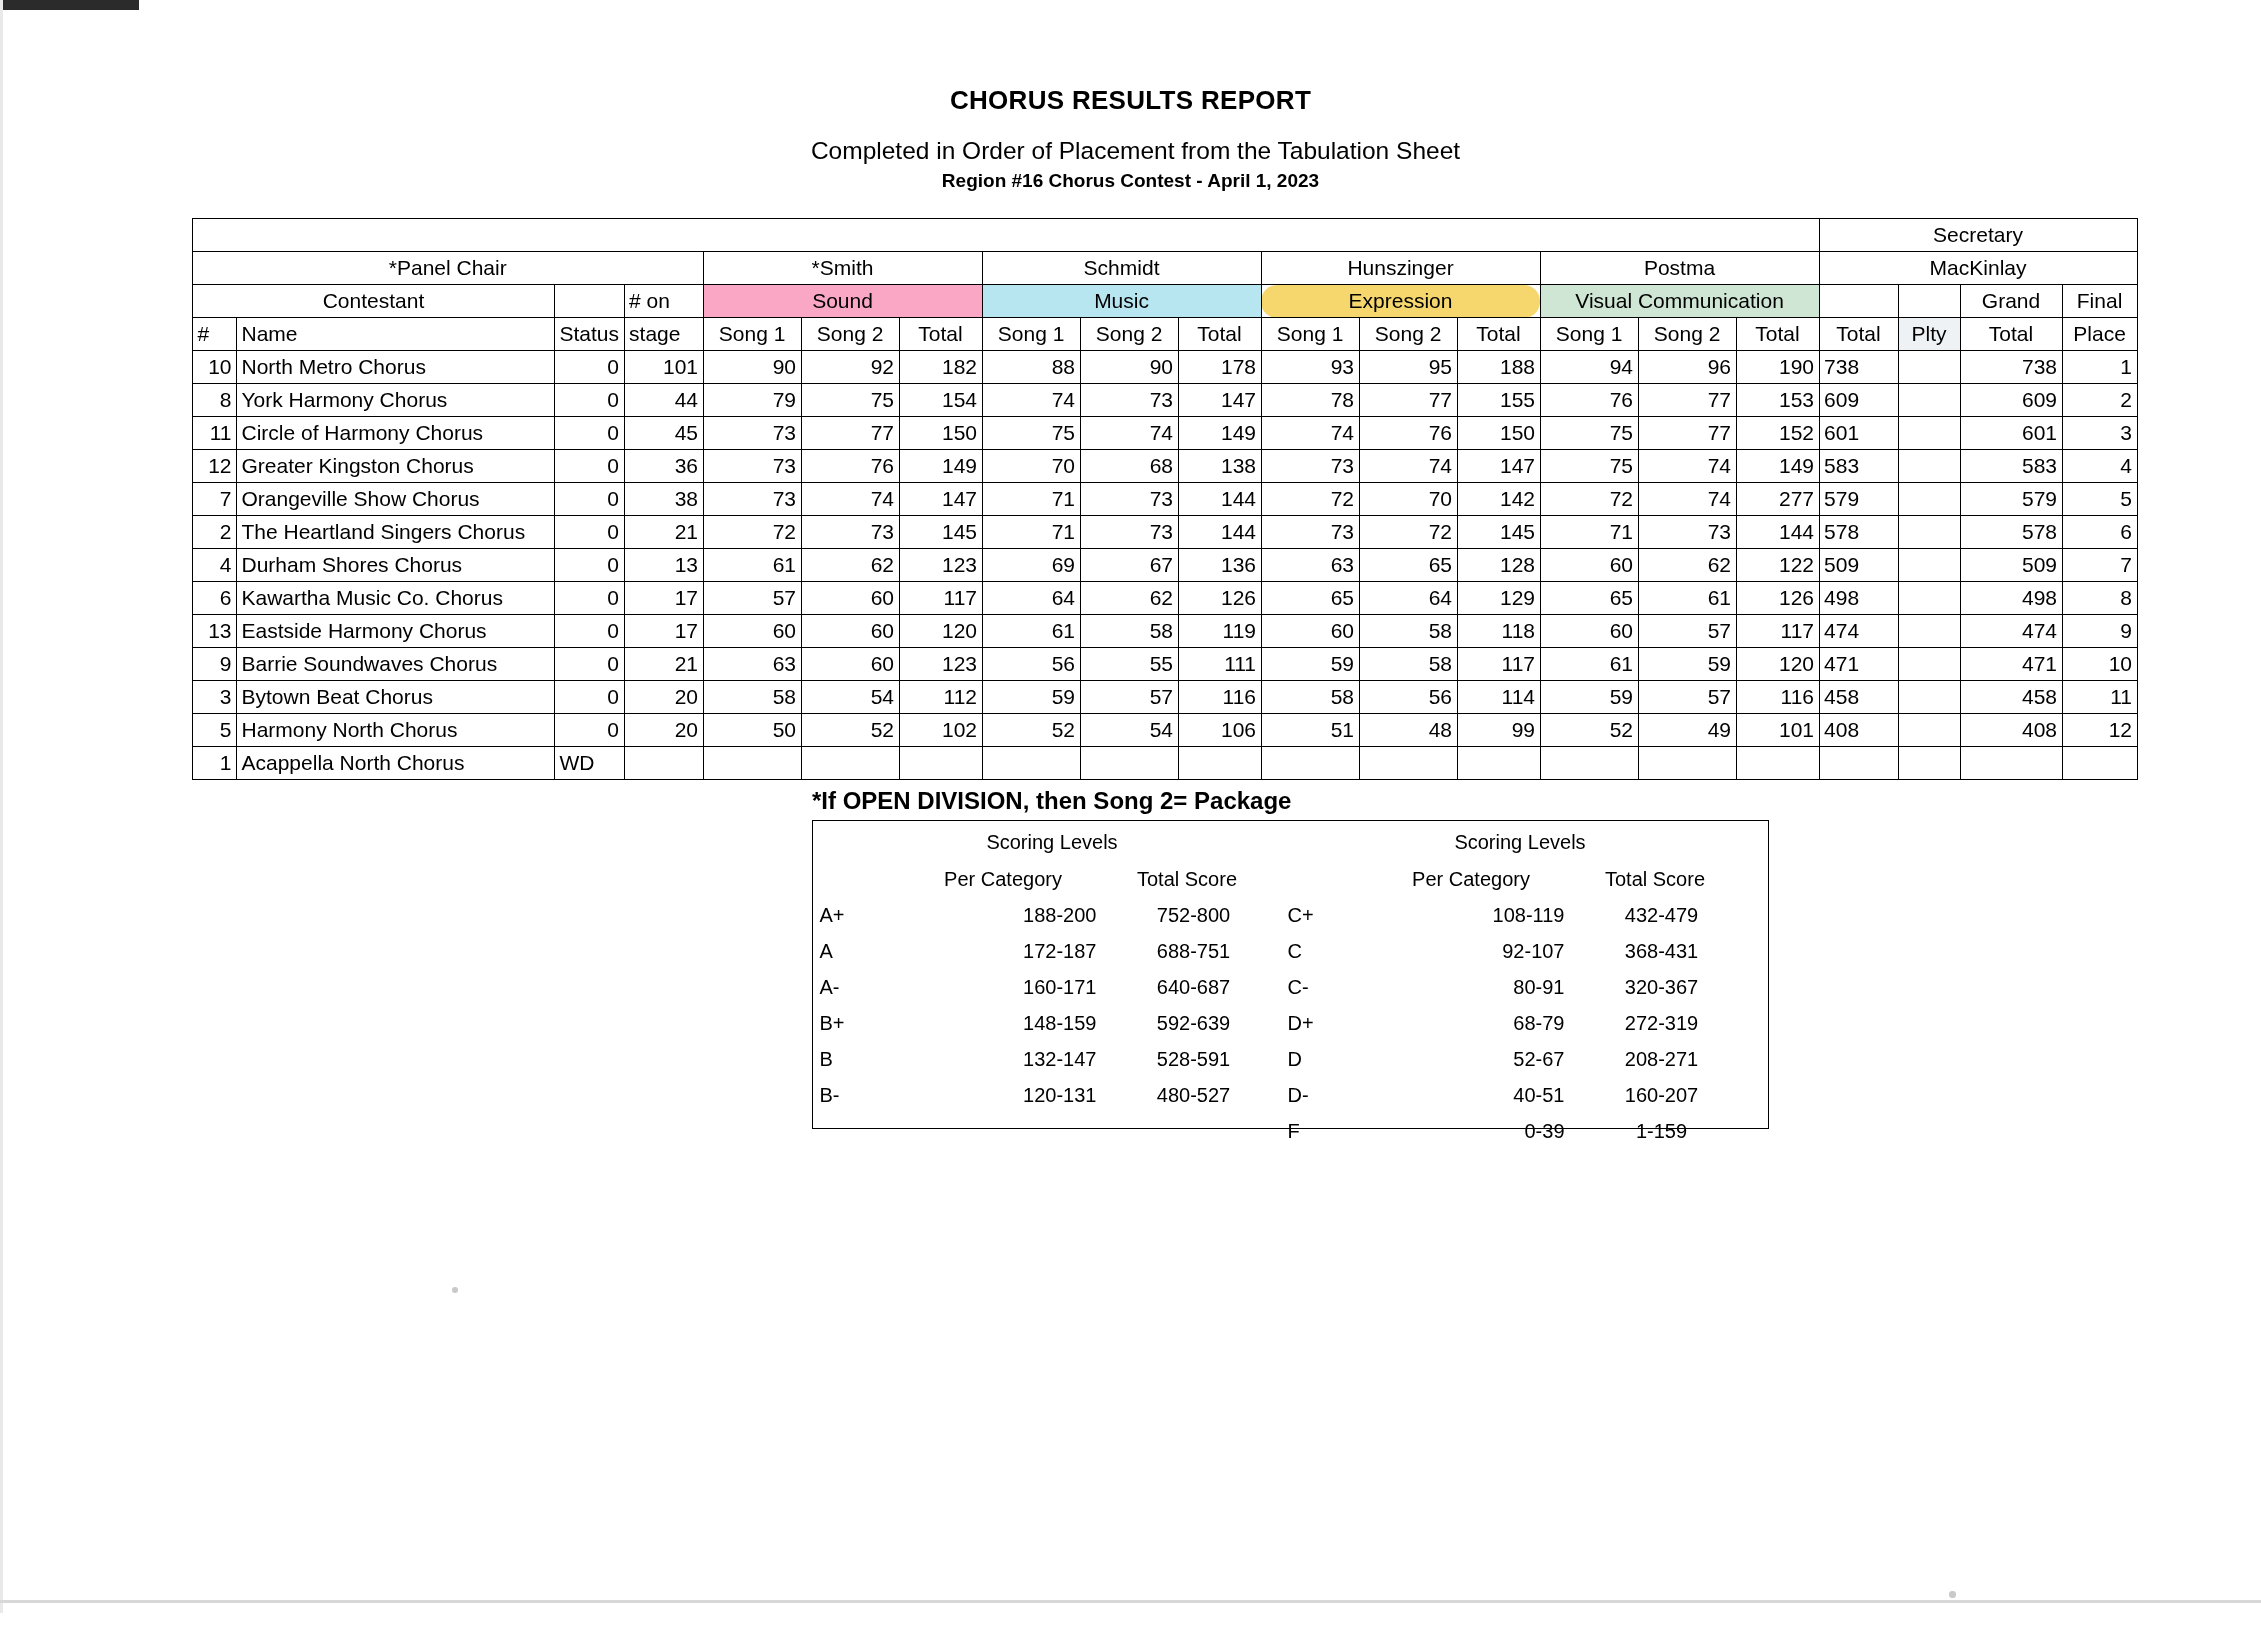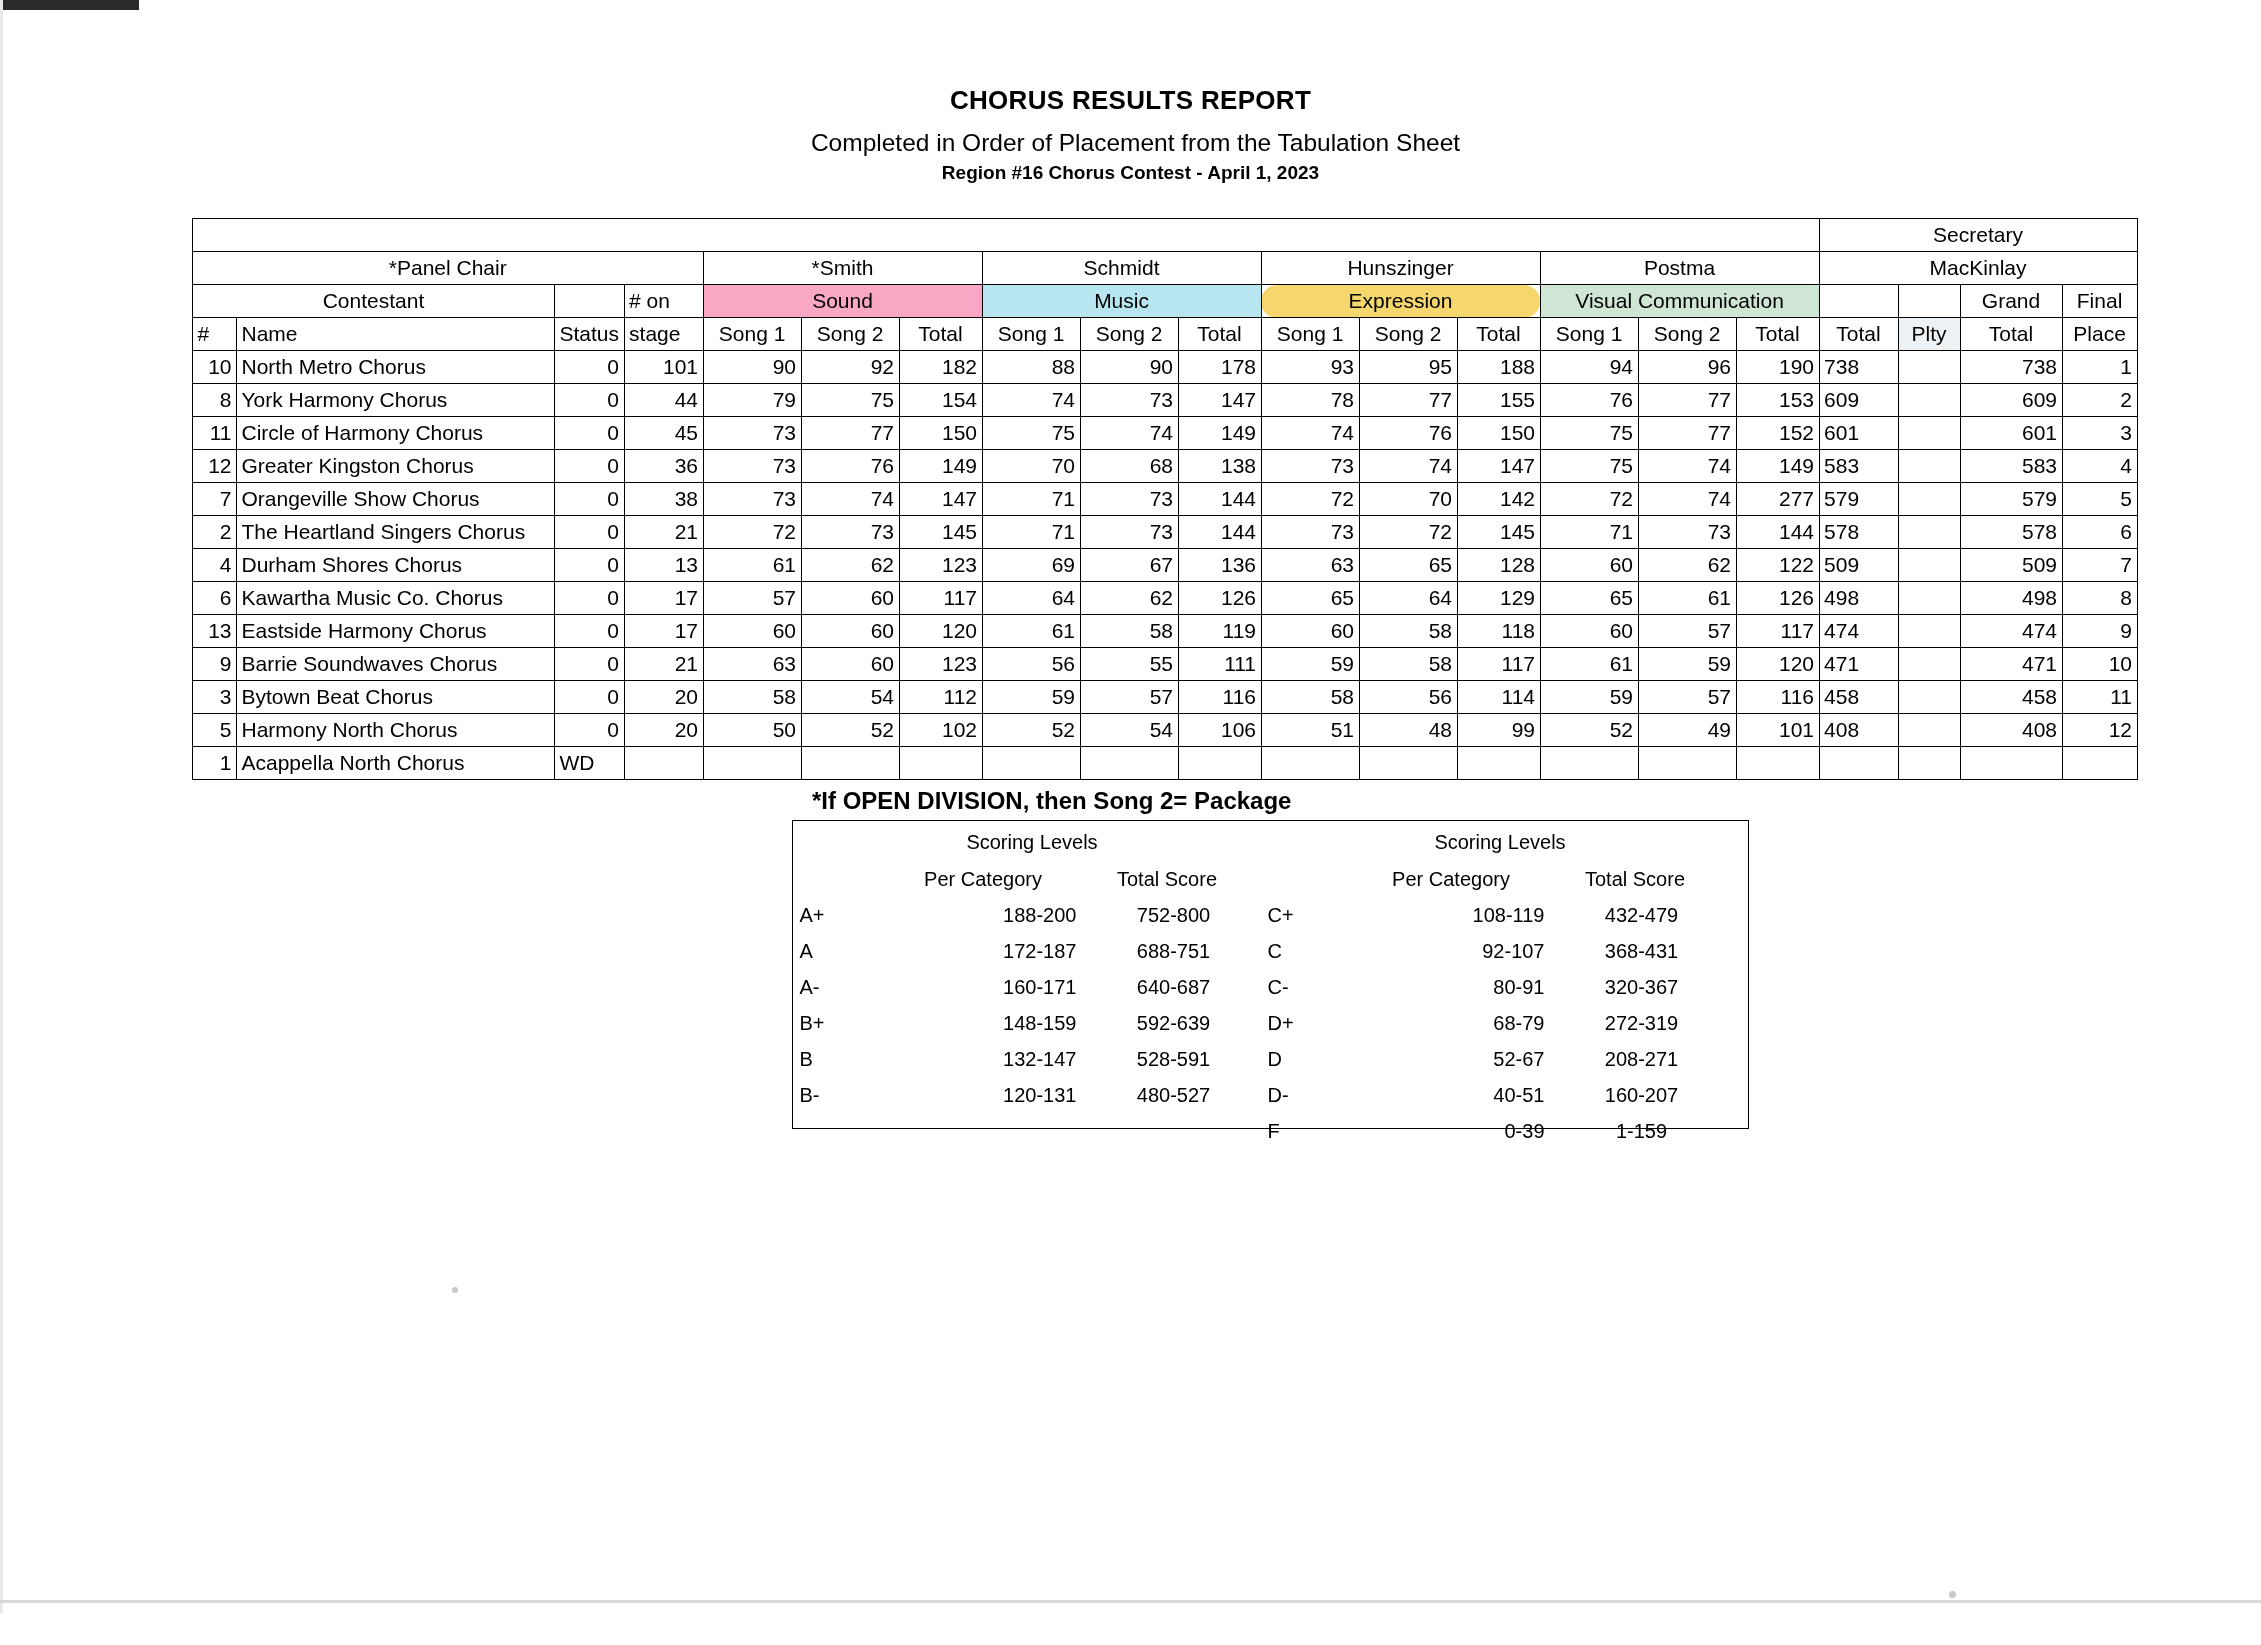--- a/index.html
+++ b/index.html
@@ -12,21 +12,21 @@
     overflow:hidden;
   }
   
   #scan-edge-top{position:absolute;left:0;top:0;width:139px;height:10.3px;background:#2b2b2b;}
   #scan-edge-left{position:absolute;left:0;top:0;width:3.2px;height:1613px;background:#e9e9e9;}
   #scan-edge-bottom{position:absolute;left:0;top:1600px;width:2261px;height:2.6px;background:#d8d8d8;}
 
   
   #titles{position:absolute;left:0;top:84px;width:2261px;text-align:center;}
   .t1{font-size:26px;font-weight:bold;letter-spacing:0.3px;line-height:1.25;}
-  .t2{font-size:24.5px;font-weight:normal;line-height:1.3;margin-top:10px;padding-left:10px;}
+  .t2{font-size:24.5px;font-weight:normal;line-height:1.3;margin-top:18px;padding-left:10px;}
   .t3{font-size:19px;font-weight:bold;line-height:1.3;margin-top:2.6px;}
 
   
   #results-wrap{position:absolute;left:192px;top:218px;}
   table.grid{border-collapse:collapse;table-layout:fixed;}
   table.grid td{
     border:1.3px solid #000;
     font-size:21px;
     height:32px;
     padding:0 4.5px;
@@ -46,21 +46,21 @@
   .fill-music{background:#b8e6f0 !important;}
   .fill-expr{background:#f5d76e !important;border-radius:16px;}
   .fill-visual{background:#cfe6d4 !important;}
   .fill-plty{background:#eef2f4 !important;}
 
   
   #open-note{position:absolute;left:812px;top:787px;font-size:24px;font-weight:bold;}
 
   
   #levels-box{
-    position:absolute;left:792px;top:820px;
+    position:absolute;left:812px;top:820px;
     width:955px;height:307px;
     border:1.9px solid #000;background:#fff;
   }
   .lv-col{position:absolute;top:0;}
   .lv-left{left:0;width:478px;}
   .lv-right{left:468px;width:478px;}
   .lv-title{text-align:center;font-size:20px;margin-top:10.3px;}
   .lv-heads{display:flex;margin-top:14px;font-size:20px;}
   .lv-h-grade{width:103px;}
   .lv-h-cat{width:174px;text-align:center;}

